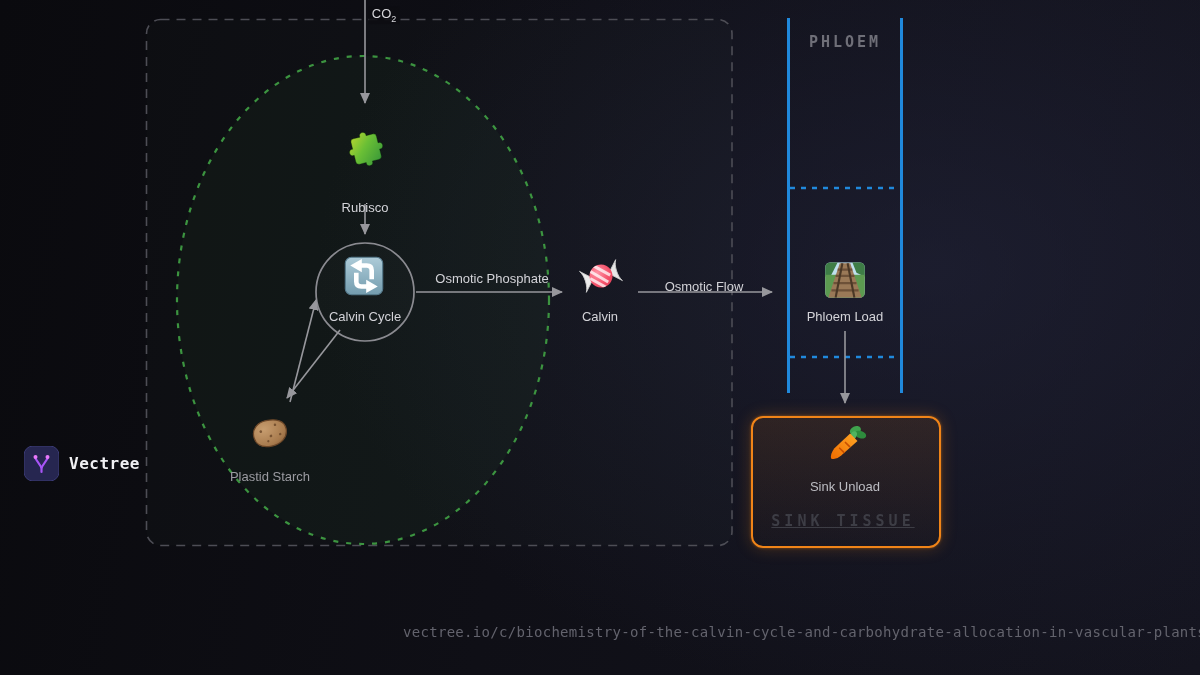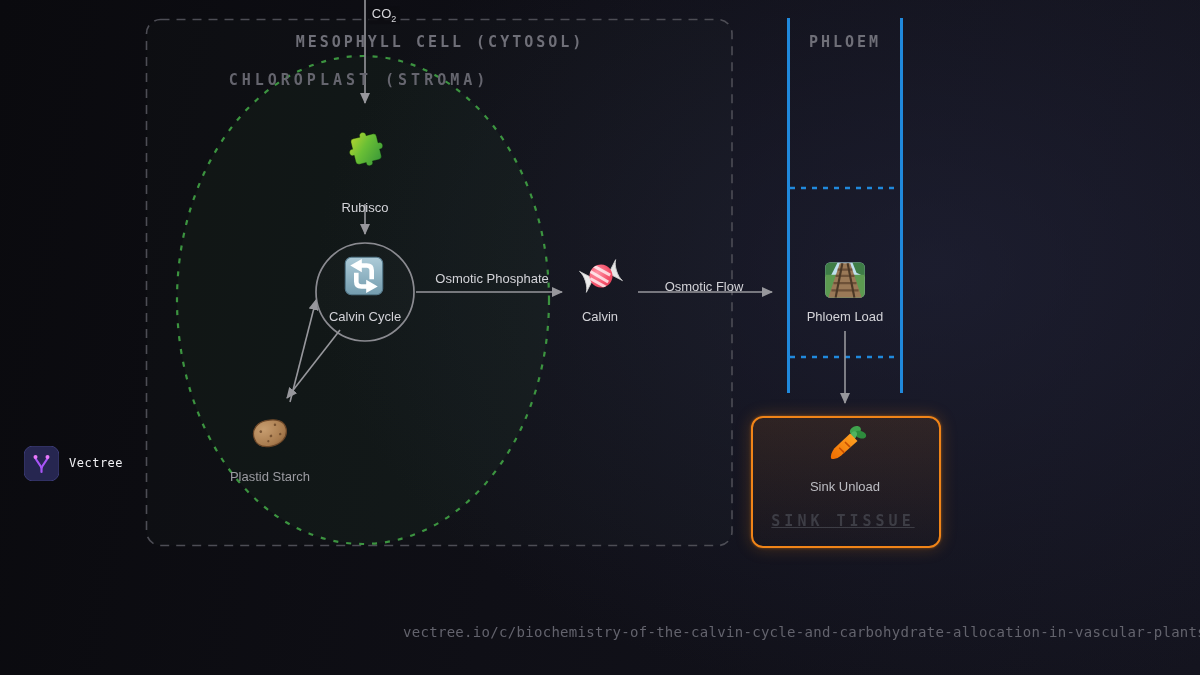--- a/index.html
+++ b/index.html
@@ -24,22 +24,22 @@
   .co2{font-size:13px;color:#d8d8dc;background:rgba(13,13,18,0.85);padding:0 3px;}
   .co2 sub{font-size:9px;}
   .sink-box{
     left:751px;top:416px;width:186px;height:128px;border-radius:12px;
     border:2.5px solid #f08418;
     background:linear-gradient(180deg,rgba(240,132,24,0.11),rgba(240,132,24,0.02));
     box-shadow:0 0 16px rgba(240,132,24,0.25), 0 0 3px rgba(240,132,24,0.45);
   }
   .brand-name{
     left:69px;top:446px;height:35px;line-height:35px;
-    font-family:"DejaVu Sans Mono",monospace;font-weight:400;
-    font-size:12px;color:#f0f0f3;letter-spacing:0.5px;
+    font-family:"DejaVu Sans Mono",monospace;font-weight:700;
+    font-size:16px;color:#f0f0f3;letter-spacing:0.5px;
   }
   .card-title{
     left:23px;top:484px;width:400px;
     font-family:"DejaVu Sans Mono",monospace;font-weight:700;
     font-size:33px;line-height:33px;letter-spacing:0.5px;color:#fbfbfd;
     white-space:pre-line;
   }
   .card-url{
     left:403px;top:624px;
     font-family:"DejaVu Sans Mono",monospace;font-size:14px;
@@ -73,22 +73,20 @@
     <line x1="365" y1="204" x2="365" y2="234" stroke="#97979c" stroke-width="1.6" marker-end="url(#arr)"></line>
     <line x1="416" y1="292" x2="562" y2="292" stroke="#97979c" stroke-width="1.6" marker-end="url(#arr)"></line>
     <line x1="638" y1="292" x2="772" y2="292" stroke="#97979c" stroke-width="1.6" marker-end="url(#arr)"></line>
     <line x1="845" y1="331" x2="845" y2="403" stroke="#97979c" stroke-width="1.6" marker-end="url(#arr)"></line>
     <line x1="340" y1="330" x2="287" y2="398" stroke="#97979c" stroke-width="1.6" marker-end="url(#arr)"></line>
     <line x1="290" y1="402" x2="316" y2="300" stroke="#97979c" stroke-width="1.6" marker-end="url(#arr)"></line>
   </svg>
 
   <div class="abs sink-box"></div>
 
-  <div class="abs ctr zone-label" style="left:440px;top:42px">MESOPHYLL CELL (CYTOSOL)</div>
-  <div class="abs ctr zone-label" style="left:359px;top:80px;letter-spacing:4px;color:#65656e">CHLOROPLAST (STROMA)</div>
   <div class="abs ctr zone-label" style="left:845px;top:42px">PHLOEM</div>
   <div class="abs ctr zone-label dark-zone" style="left:843px;top:521px">SINK TISSUE</div>
 
   <div class="abs ctr co2" style="left:384px;top:15px">
     <span>CO</span><sub>2</sub>
   </div>
 
   <svg class="abs ctr" style="left:365px;top:151px" width="46" height="46" viewBox="0 0 44 44">
     <defs>
       <linearGradient id="gPuz" x1="0" y1="0" x2="1" y2="1">

